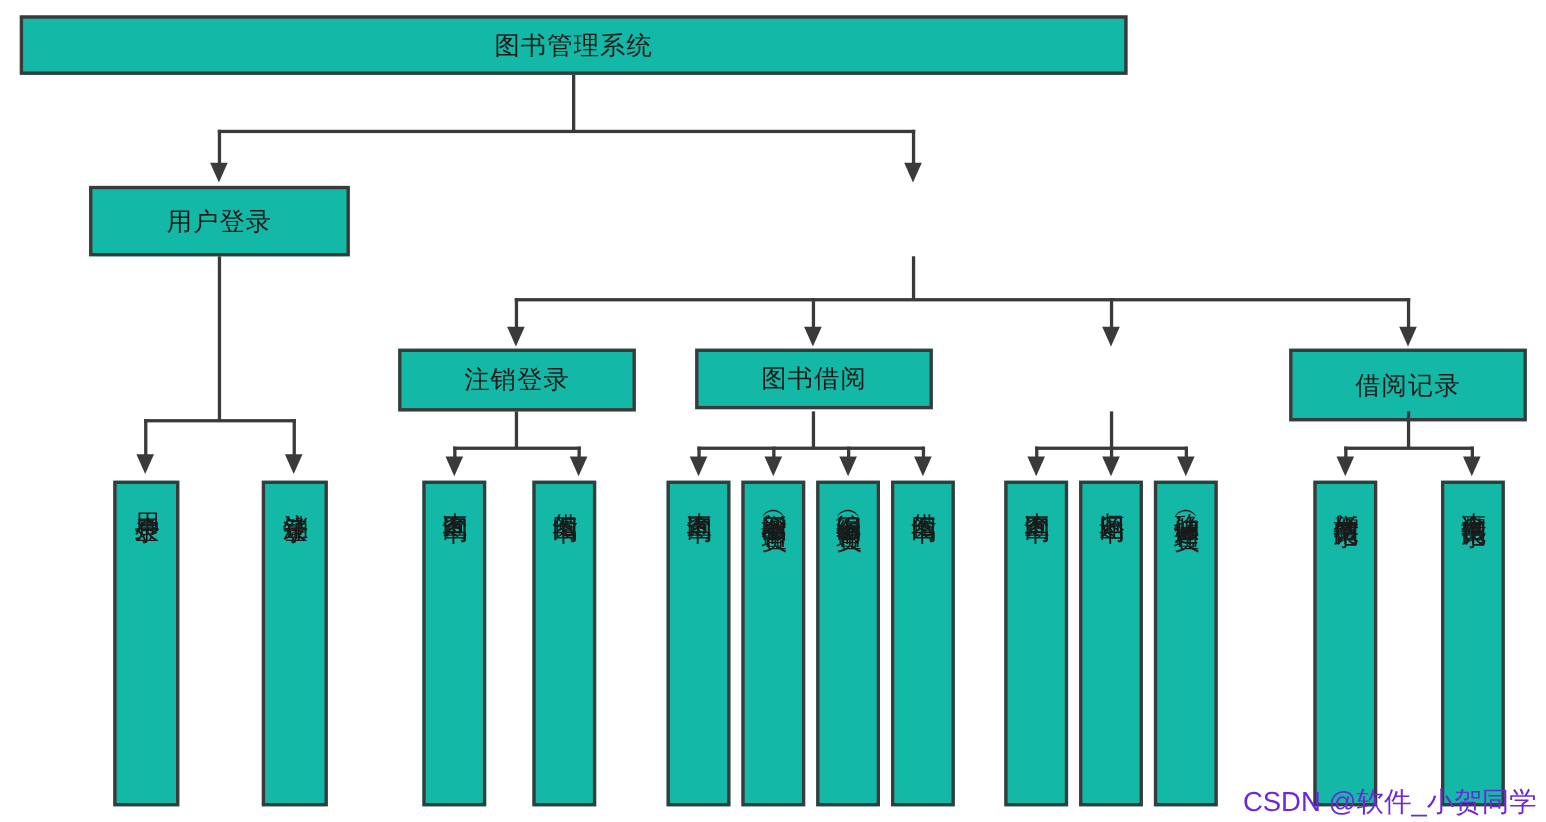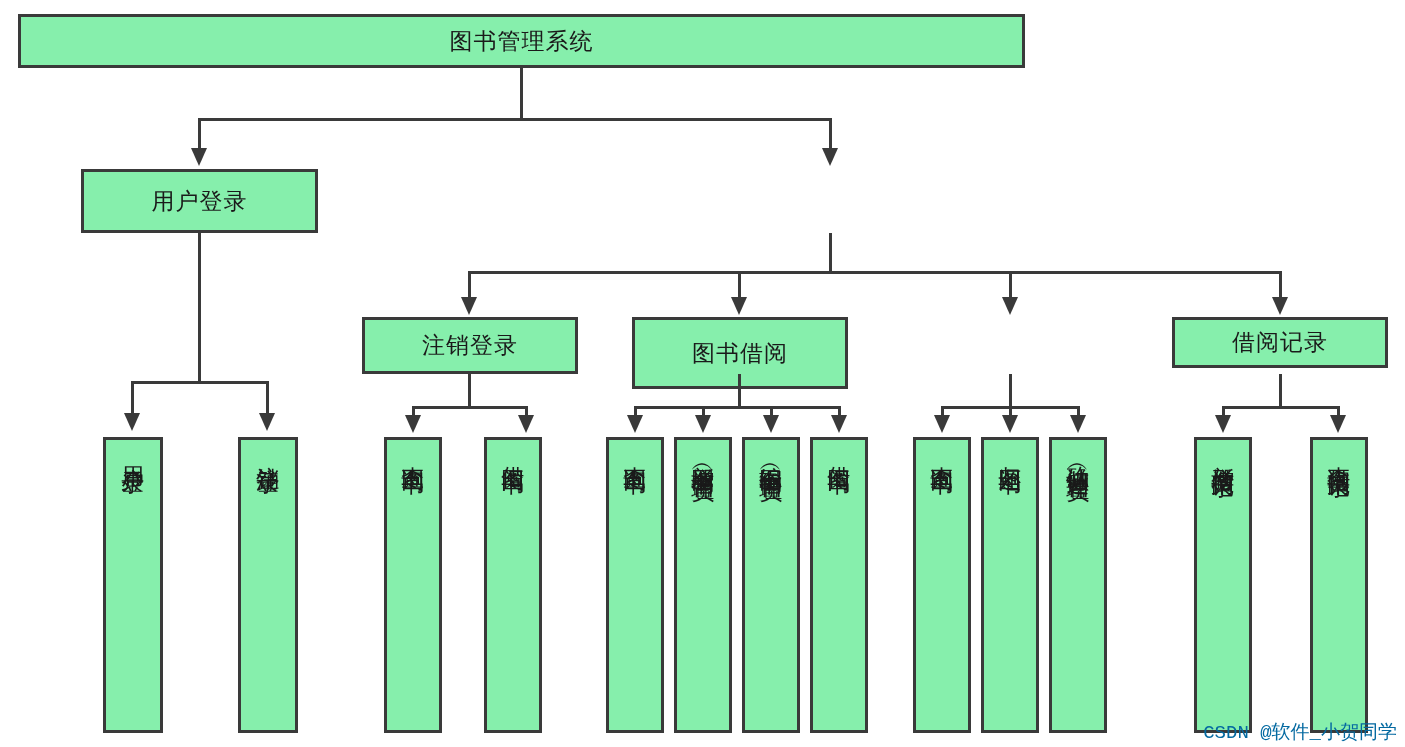--- a/index.html
+++ b/index.html
@@ -13,21 +13,21 @@
     height: 747px;
     background: #ffffff;
     font-family: "DejaVu Sans", "Liberation Sans", sans-serif;
     overflow: hidden;
   }
   
   .node {
     position: absolute;
     box-sizing: border-box;
     border: 3px solid #3a3a3a;
-    background: #86efac;
+    background: #14b8a6;
     display: flex;
     align-items: center;
     justify-content: center;
     color: #1a1a1a;
   }
   .node.h-node {
     font-size: 23px;
     letter-spacing: 1px;
   }
   .node.leaf {
@@ -57,24 +57,24 @@
     height: 0;
     border-left: 8px solid transparent;
     border-right: 8px solid transparent;
     border-top: 18px solid #3a3a3a;
   }
   
   #watermark {
     position: absolute;
     right: 8px;
     bottom: 2px;
-    font-size: 19px;
-    color: #0369a1;
+    font-size: 25px;
+    color: #6d28d9;
     white-space: nowrap;
-    font-family: Liberation Mono, monospace;
+    font-family: Liberation Sans, sans-serif;
   }
 </style>
 </head>
 <body>
 
 <div id="canvas">
 
   <div class="node h-node" style="left:18px; top:14px; width:1007px; height:54px;">
     <span>图书管理系统</span>
   </div>
@@ -108,24 +108,24 @@
   <div class="edge vline" style="left:738px; top:271px; width:3px; height:30px;"></div>
   <div class="arrow" style="left:731px; top:297px;"></div>
   <div class="edge vline" style="left:1009px; top:271px; width:3px; height:30px;"></div>
   <div class="arrow" style="left:1002px; top:297px;"></div>
   <div class="edge vline" style="left:1279px; top:271px; width:3px; height:30px;"></div>
   <div class="arrow" style="left:1272px; top:297px;"></div>
 
   <div class="node h-node" style="left:362px; top:317px; width:216px; height:57px;">
     <span>注销登录</span>
   </div>
-  <div class="node h-node" style="left:632px; top:317px; width:216px; height:72px;">
+  <div class="node h-node" style="left:632px; top:317px; width:216px; height:55px;">
     <span>图书借阅</span>
   </div>
-  <div class="node h-node" style="left:1172px; top:317px; width:216px; height:51px;">
+  <div class="node h-node" style="left:1172px; top:317px; width:216px; height:66px;">
     <span>借阅记录</span>
   </div>
 
   <div class="edge vline" style="left:468px; top:374px; width:3px; height:34px;"></div>
   <div class="edge hline" style="left:412px; top:406px; width:116px; height:3px;"></div>
   <div class="edge vline" style="left:412px; top:406px; width:3px; height:12px;"></div>
   <div class="arrow" style="left:405px; top:415px;"></div>
   <div class="edge vline" style="left:525px; top:406px; width:3px; height:12px;"></div>
   <div class="arrow" style="left:518px; top:415px;"></div>
 

